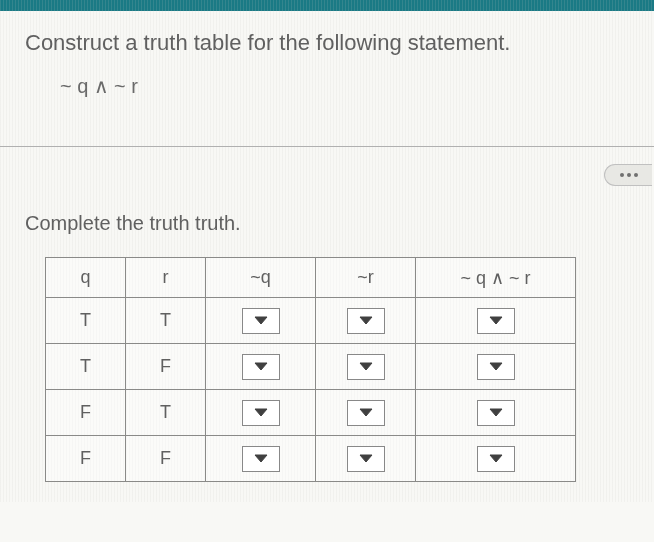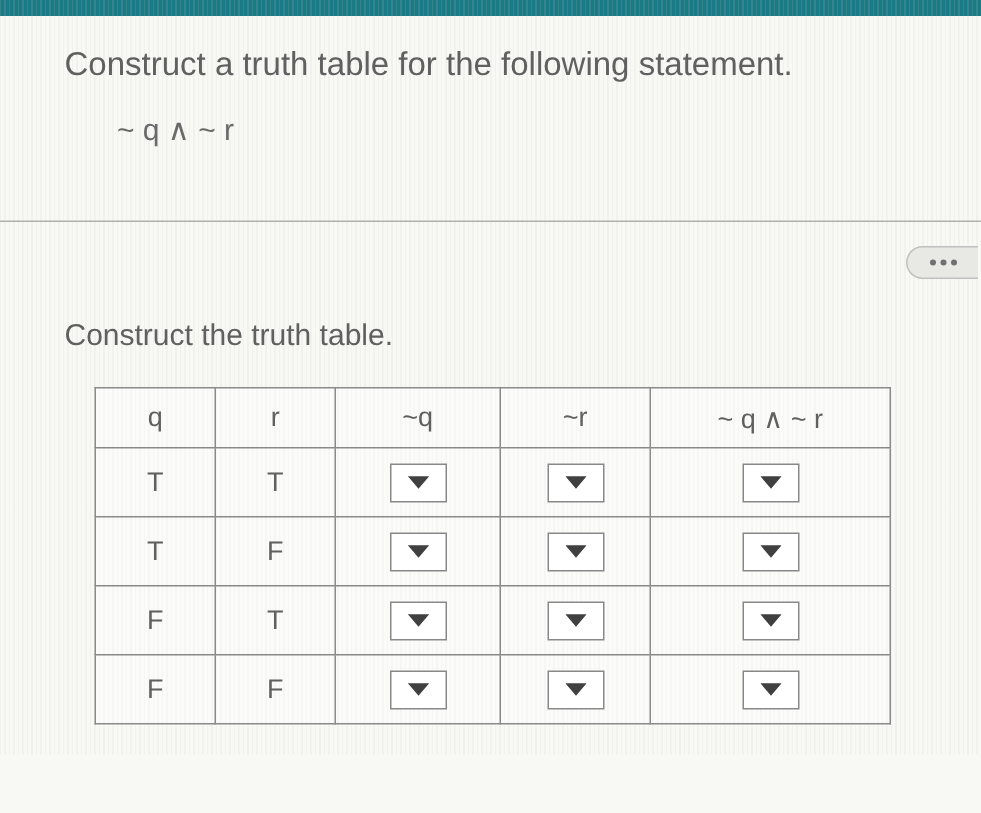--- a/index.html
+++ b/index.html
@@ -6,21 +6,21 @@
     body {
       width: 654px;
       height: 542px;
       background: linear-gradient(180deg, #1a7a85 0%, #1a7a85 2%, #f8f8f5 2%, #f8f8f5 100%);
       font-family: Arial, sans-serif;
       color: #5a5a5a;
       position: relative;
       overflow: hidden;
     }
     .content {
-      padding: 30px 25px 20px 43px;
+      padding: 30px 25px 20px 25px;
       background: repeating-linear-gradient(90deg, 
         rgba(200,200,195,0.15) 0px, rgba(200,200,195,0.15) 1px, 
         transparent 1px, transparent 3px);
     }
     .title { font-size: 22px; color: #606060; margin-bottom: 18px; font-weight: normal; }
     .expr { font-size: 20px; color: #6a6a6a; margin-left: 35px; margin-bottom: 28px; }
     hr.divider { border: none; border-top: 1px solid #b0b0b0; margin: 0; height: 0; }
     .dots-badge {
       position: absolute; right: 2px; top: 164px;
       width: 48px; height: 22px;
@@ -73,21 +73,21 @@
 
 <hr class="divider">
 
 <div class="dots-badge">
   <span class="dot"></span>
   <span class="dot"></span>
   <span class="dot"></span>
 </div>
 
 <div class="content">
-  <div class="subtitle">Construct the truth table.</div>
+  <div class="subtitle">Complete the truth truth.</div>
 
   <table class="truth">
     <thead>
       <tr>
         <th class="col-q">q</th>
         <th class="col-r">r</th>
         <th class="col-nq">~q</th>
         <th class="col-nr">~r</th>
         <th class="col-res">~ q ∧ ~ r</th>
       </tr>

